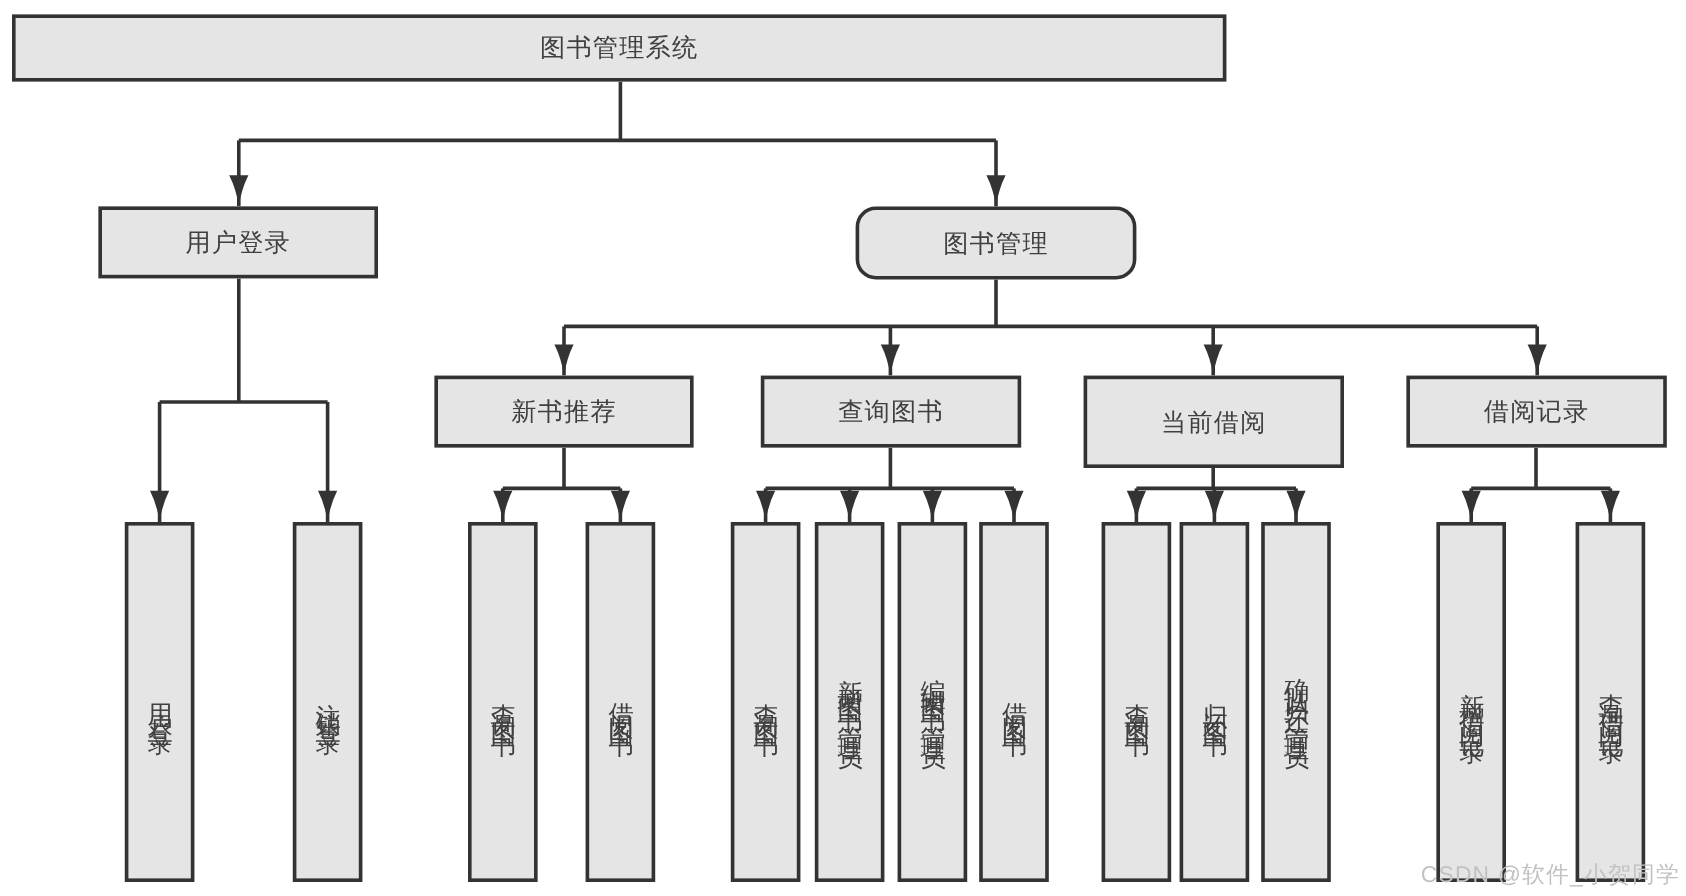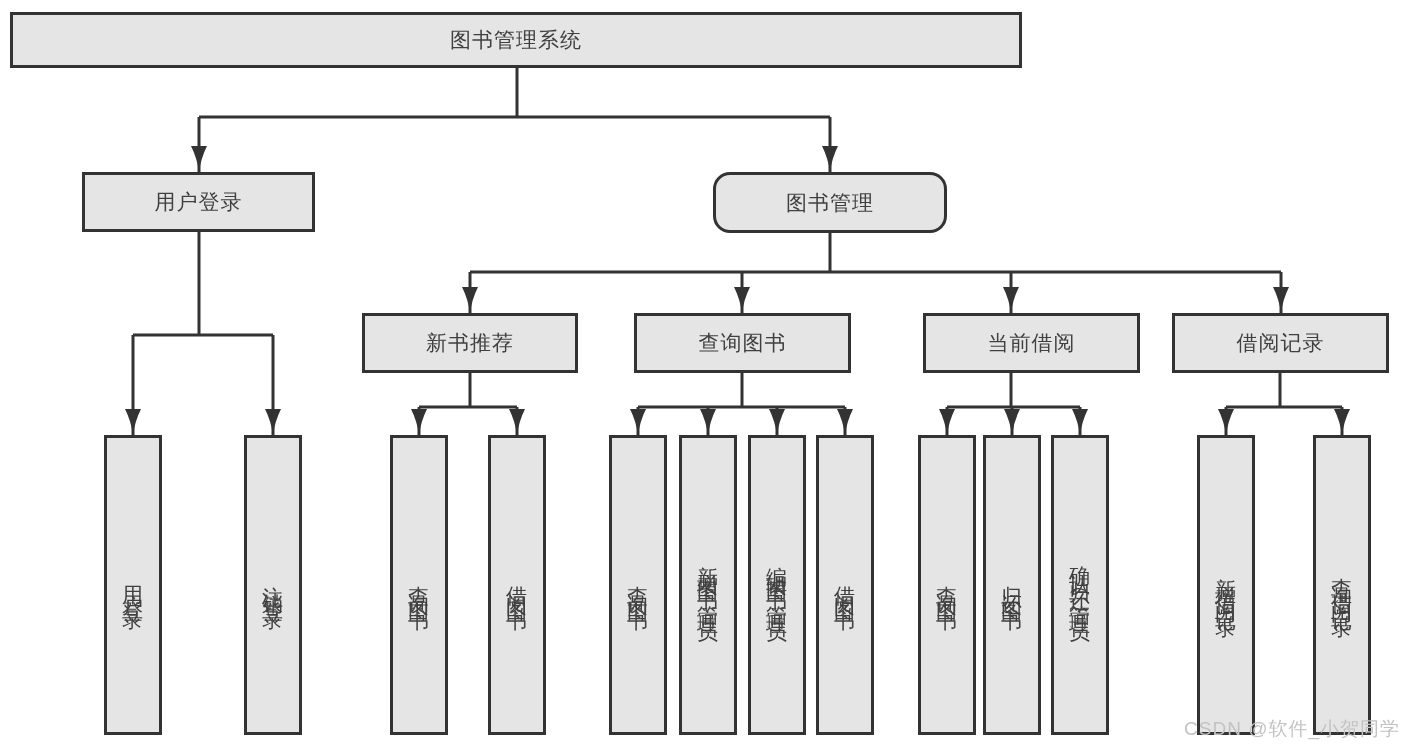--- a/index.html
+++ b/index.html
@@ -115,21 +115,21 @@
     </g>
   </svg>
 
   <div class="node" style="left:10px; top:12px; width:1012px; height:56px;">图书管理系统</div>
 
   <div class="node" style="left:82px; top:172px; width:233px; height:60px;">用户登录</div>
   <div class="node" style="left:713px; top:172px; width:234px; height:61px;border-radius:17px;">图书管理</div>
 
   <div class="node" style="left:362px; top:313px; width:216px; height:60px;">新书推荐</div>
   <div class="node" style="left:634px; top:313px; width:217px; height:60px;">查询图书</div>
-  <div class="node" style="left:923px; top:313px; width:217px; height:60px;">当前借阅</div>
+  <div class="node" style="left:903px; top:313px; width:217px; height:77px;">当前借阅</div>
   <div class="node" style="left:1172px; top:313px; width:217px; height:60px;">借阅记录</div>
 
   <div class="node leaf" style="left:104px; top:435px; width:58px; height:300px;">用户登录</div>
   <div class="node leaf" style="left:244px; top:435px; width:58px; height:300px;">注销登录</div>
 
   <div class="node leaf" style="left:390px; top:435px; width:58px; height:300px;">查询图书</div>
   <div class="node leaf" style="left:488px; top:435px; width:58px; height:300px;">借阅图书</div>
 
   <div class="node leaf" style="left:609px; top:435px; width:58px; height:300px;">查询图书</div>
   <div class="node leaf" style="left:679px; top:435px; width:58px; height:300px;">新增图书（管理员）</div>

